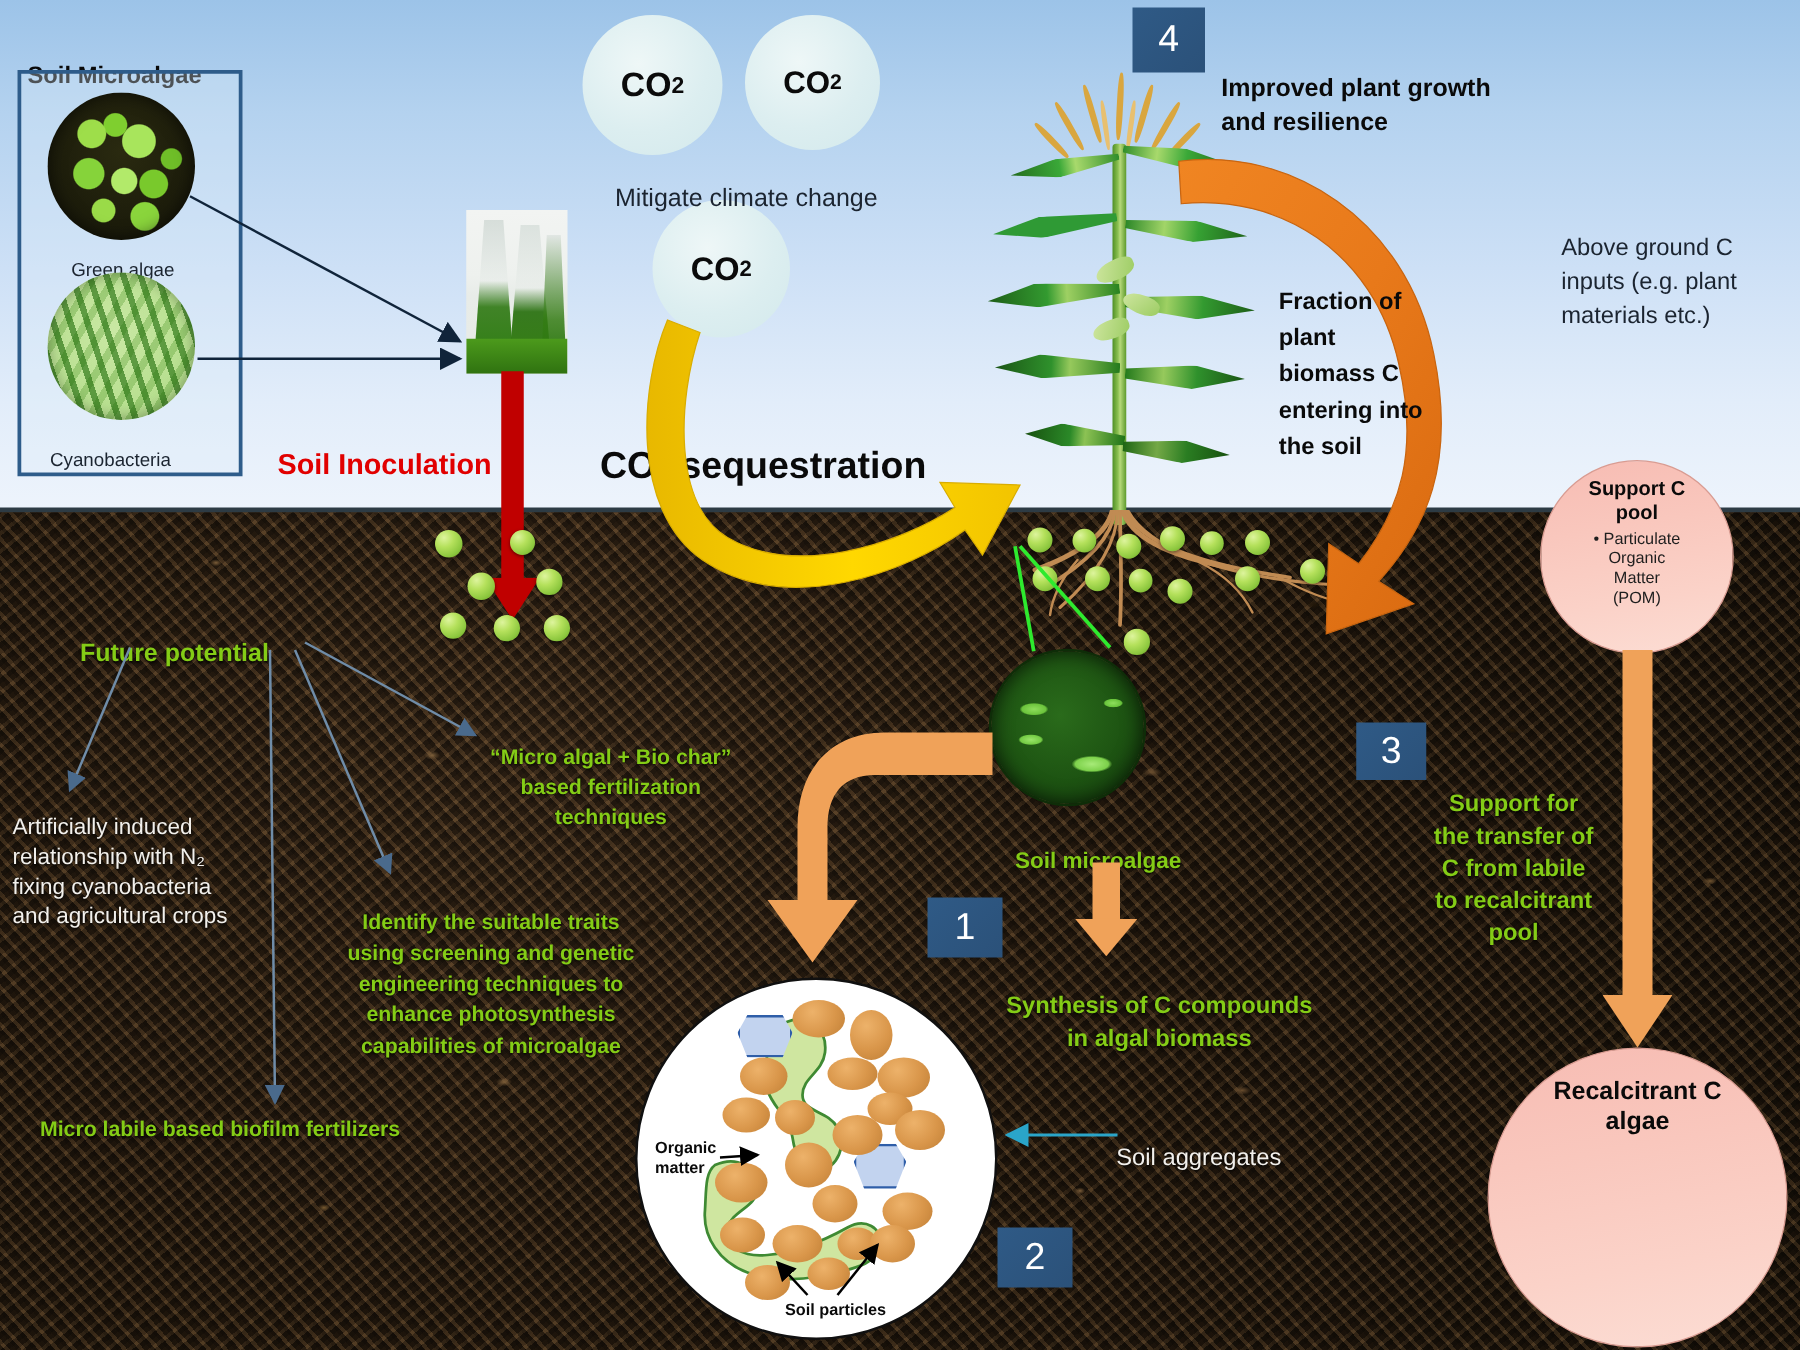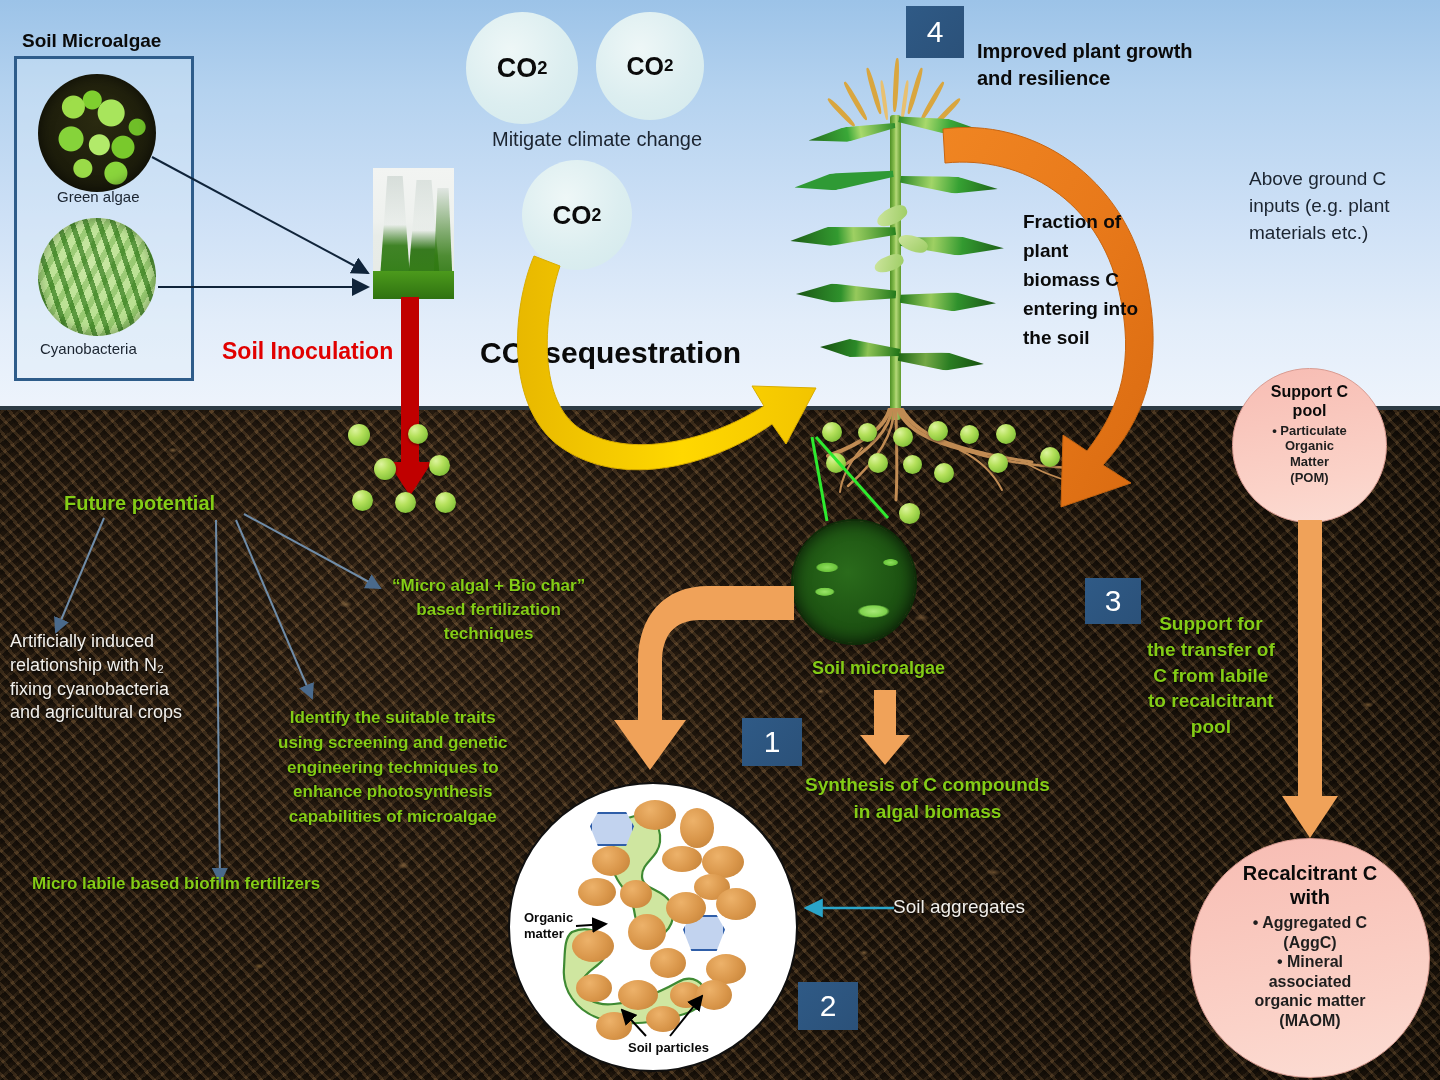--- a/index.html
+++ b/index.html
@@ -46,21 +46,21 @@
       radial-gradient(ellipse 9px 5px at 40% 88%, #1b1108 0%, transparent 70%),
       radial-gradient(ellipse 6px 4px at 60% 81%, #7b5d39 0%, transparent 70%),
       radial-gradient(ellipse 10px 5px at 81% 87%, #22160b 0%, transparent 70%),
       radial-gradient(ellipse 8px 4px at 97% 82%, #6c5030 0%, transparent 70%),
       repeating-linear-gradient(48deg, rgba(0,0,0,.42) 0 3px, rgba(120,90,55,.24) 3px 6px, rgba(0,0,0,.3) 6px 10px),
       repeating-linear-gradient(-39deg, rgba(0,0,0,.35) 0 4px, rgba(140,105,65,.2) 4px 7px, rgba(20,12,6,.3) 7px 11px),
       radial-gradient(circle at 30% 25%, #4b3621 0%, #332414 45%, #241a0e 100%);
   }
 
   
-  .txt { position:absolute; white-space:pre-line; }
+  .txt { position:absolute; white-space:pre-line;margin-top:20px; }
   .bold-blk { color:#0a0a0a; font-weight:bold; }
   .thin-blk { color:#1b2430; }
   .white-bold { color:#84cc16; font-weight:bold; text-shadow:0 1px 2px rgba(0,0,0,.85);text-align:center; }
   .white-thin { color:#f2f0ec; text-shadow:0 1px 2px rgba(0,0,0,.9); }
 
   
   .ma-title { left:22px; top:30px; font-size:19px; }
   .ma-box {
     position:absolute; left:14px; top:56px; width:180px; height:325px;
     border:3px solid #2e5c8a; background:rgba(222,235,248,.32);
@@ -154,21 +154,21 @@
 
   
   .orange-loop { position:absolute; left:935px; top:105px; width:275px; height:415px; }
 
   
   .pool-circ { position:absolute; border-radius:50%;
     background:linear-gradient(170deg,#f7bcb3 0%,#f9c7bd 35%,#fbd2c8 70%,#fcddd4 100%);
     border:1px solid #d99c92; text-align:center;
     display:flex; flex-direction:column; align-items:center; justify-content:flex-start; }
   .pool-title { font-weight:bold; color:#0a0a0a; }
-  .pool-body { color:#1e1e1e;font-weight:bold; }
+  .pool-body { color:#1e1e1e; }
 
   
   .vshaft { position:absolute; background:#f0a259; }
   .vhead { position:absolute; background:#f0a259; clip-path:polygon(0 0,100% 0,50% 100%); }
 
   
   .algae-circ {
     position:absolute; left:793px; top:521px; width:122px; height:122px; border-radius:50%;
     background:
       radial-gradient(ellipse 16px 7px at 28% 38%, #8ede5c 0%, #6cc43c 60%, transparent 72%),
@@ -401,27 +401,21 @@
     <span>3</span>
   </div>
   <div class="txt white-bold" style="left:1147px;top:611px;font-size:19px;line-height:1.36;">Support for
 the transfer of
 C from labile
 to recalcitrant
 pool</div>
 
   <div class="pool-circ" style="left:1190px;top:838px;width:240px;height:240px;padding-top:22px;">
     <div class="pool-title" style="font-size:20px;line-height:1.2;white-space:pre-line;">Recalcitrant C
-with</div>
-    <div class="pool-body" style="font-size:16px;line-height:1.22;white-space:pre-line;margin-top:4px;">• Aggregated  C
-(AggC)
-• Mineral
-associated
-organic matter
-(MAOM)</div>
+algae</div>
   </div>
 
   <svg style="position:absolute;left:780px;top:420px;width:200px;height:140px;pointer-events:none">
     <line x1="47" y1="101" x2="32" y2="17" stroke="#2eea2e" stroke-width="3"></line>
     <line x1="108" y1="98" x2="36" y2="17" stroke="#2eea2e" stroke-width="3"></line>
   </svg>
   <div class="algae-circ"></div>
   <div class="txt algae-lbl white-bold">Soil microalgae</div>
 
   <svg style="position:absolute;left:588px;top:580px;width:230px;height:205px;">

